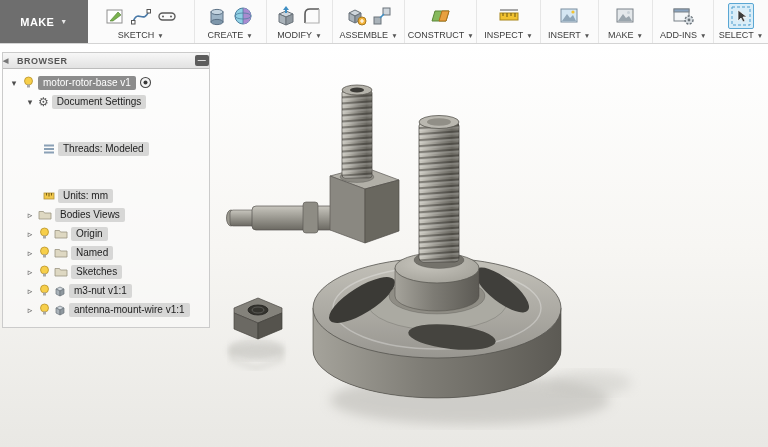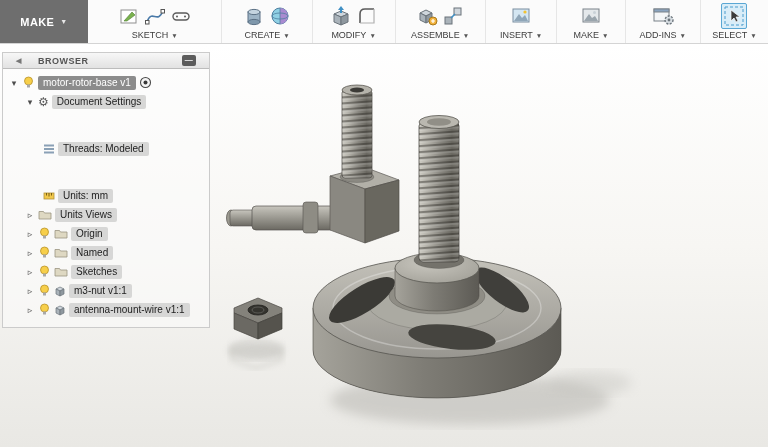--- a/index.html
+++ b/index.html
@@ -33,21 +33,21 @@
   }
   .tlabel .caret { font-size:6.5px; color:#555; }
   .sel-ic { background:#d9edf8; border:1px solid #5aa7d4; border-radius:2px; padding:1px; }
 
   
   .browser {
     position:absolute; left:2px; top:52px; width:208px; z-index:20;
     background:rgba(252,252,252,0.55); border:1px solid #cbcbcb;
   }
   .bheader {
-    height:16px; display:flex; align-items:center; gap:16px; padding:0 13px;
+    height:16px; display:flex; align-items:center; gap:8px; padding:0 0;
     background:linear-gradient(#f7f7f7,#e2e2e2); border-bottom:1px solid #bcbcbc;
     font-size:9px; font-weight:bold; color:#555; letter-spacing:.5px;
   }
   .bheader .coll { font-size:7px; color:#777; cursor:pointer; }
   .bheader .spacer { flex:1; }
   .bheader .toggle {
     width:14px; height:11px; background:#5c5c5c; border-radius:2px; color:#fff;
     font-size:8px; line-height:10px; text-align:center; cursor:pointer;
   }
   .tree { padding:4px 0 8px; }
@@ -176,21 +176,50 @@
             <path d="M9 13 Q11 11 13 9" fill="none" stroke="#3f8fc4" stroke-width="1.6"></path>
           </svg>
         </span>
     </div>
     <div class="tlabel">
       <span>ASSEMBLE</span>
       <span class="caret">▼</span>
     </div>
   </div>
 
-
+  <div class="tgroup" style="flex:1.1">
+    <div class="ticons">
+      <span class="ticon">
+          <svg width="24" height="22">
+            <polygon points="6,6 20,6 17,16 3,16" fill="#86b95c" stroke="#5a8638"></polygon>
+            <polygon points="13,6 20,6 17,16 10,16" fill="#e8a13f" stroke="#b0701c"></polygon>
+          </svg>
+        </span>
+    </div>
+    <div class="tlabel">
+      <span>CONSTRUCT</span>
+      <span class="caret">▼</span>
+    </div>
+  </div>
+
+  <div class="tgroup" style="flex:0.95">
+    <div class="ticons">
+      <span class="ticon">
+          <svg width="24" height="22">
+            <rect x="3" y="8" width="18" height="7" fill="#f2c230" stroke="#a8851a"></rect>
+            <path d="M6 8 v3 M10 8 v4 M14 8 v3 M18 8 v4" stroke="#6b5410" stroke-width="1"></path>
+            <path d="M3 5 h18" stroke="#555" stroke-width="1"></path>
+          </svg>
+        </span>
+    </div>
+    <div class="tlabel">
+      <span>INSPECT</span>
+      <span class="caret">▼</span>
+    </div>
+  </div>
 
   <div class="tgroup" style="flex:0.85">
     <div class="ticons">
       <span class="ticon">
           <svg width="22" height="22">
             <rect x="3" y="4" width="16" height="13" fill="#d4e6f2" stroke="#7a8ea0"></rect>
             <polygon points="4,16 9,9 12,13 15,10 18,16" fill="#8fa6b8"></polygon>
             <circle cx="15" cy="7" r="1.6" fill="#f2c230"></circle>
           </svg>
         </span>
@@ -405,21 +434,21 @@
       <span class="chip">Units: mm</span>
     </div>
 
     <div class="trow lv1">
       <span class="arrow">▹</span>
       <span class="ticon">
           <svg width="14" height="11">
             <path d="M1 2.5 L5.5 2.5 L6.5 4 L13 4 L13 10 L1 10 Z" fill="#ded8c2" stroke="#9a9482" stroke-width="0.8"></path>
           </svg>
         </span>
-      <span class="chip">Units Views</span>
+      <span class="chip">Bodies Views</span>
     </div>
 
     <div class="trow lv1">
       <span class="arrow">▹</span>
       <span class="ticon">
           <svg width="13" height="13">
             <circle cx="6.5" cy="5" r="4" fill="#f7cf4a" stroke="#b8922a" stroke-width="0.8"></circle>
             <rect x="5" y="8.5" width="3" height="3" fill="#a9a9a9"></rect>
           </svg>
         </span>

